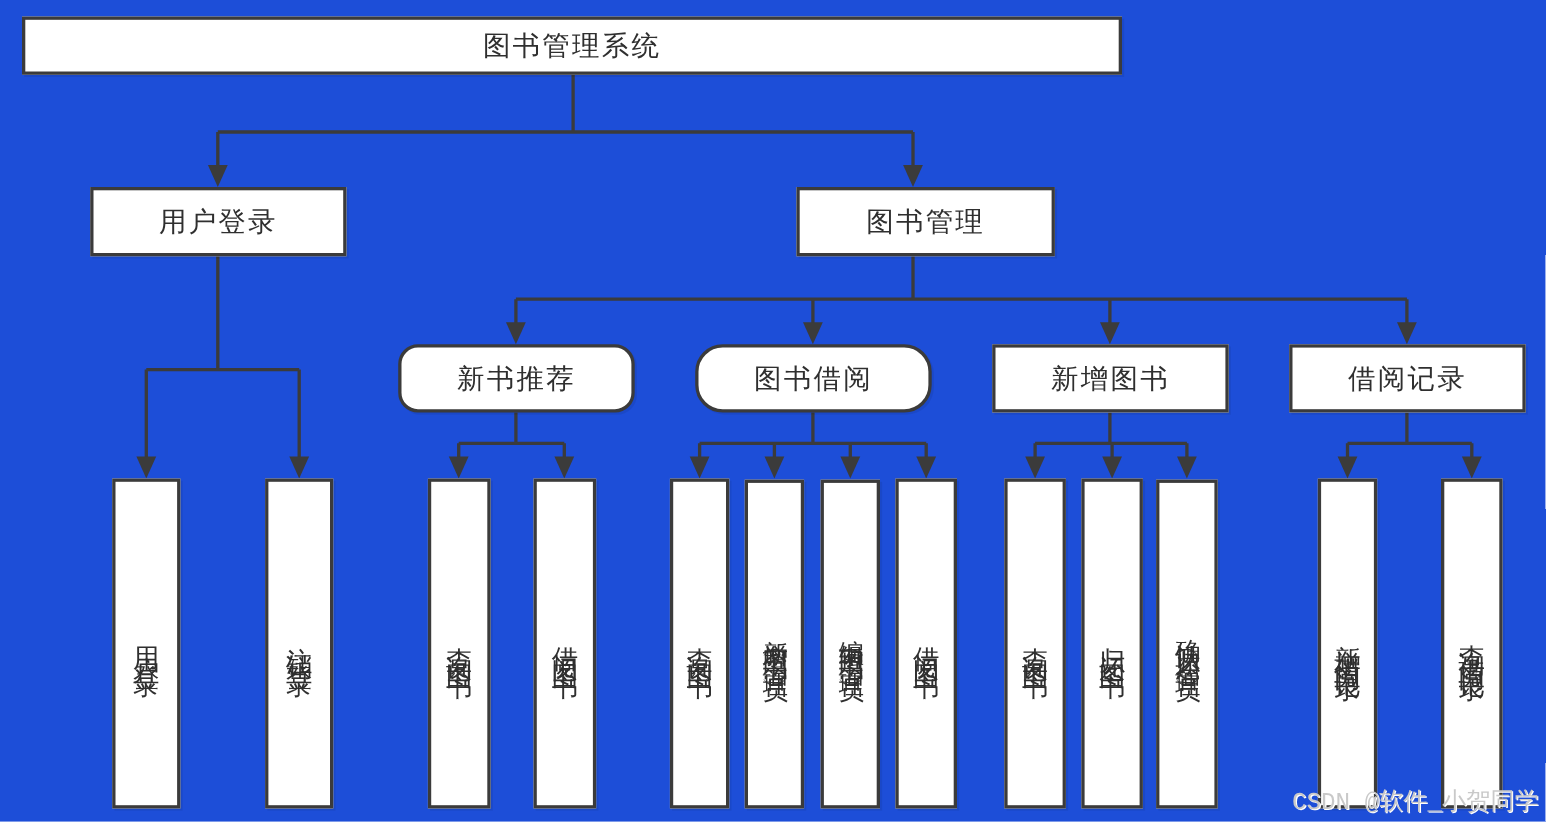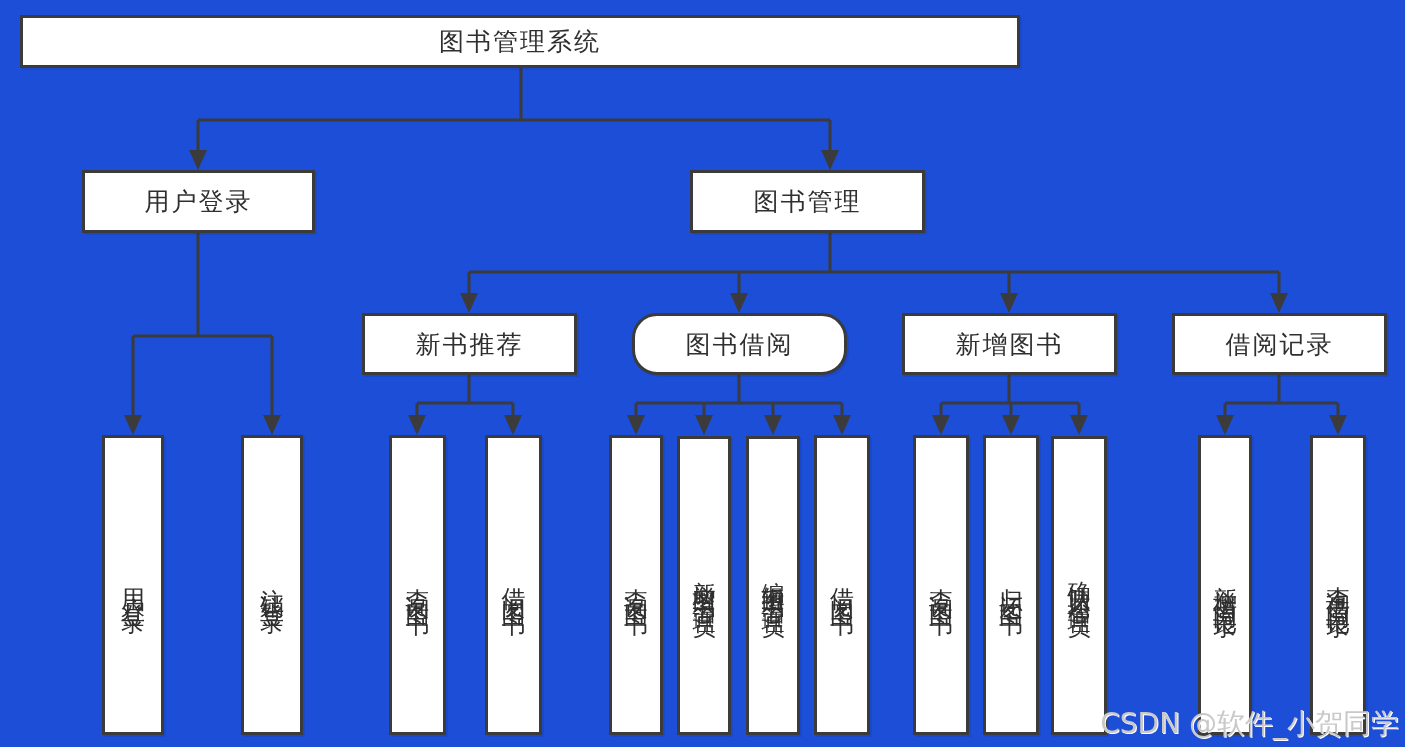--- a/index.html
+++ b/index.html
@@ -52,25 +52,26 @@
     letter-spacing: 6px;
   }
   .vtext.long {
     font-size: 23px;
     letter-spacing: 5px;
   }
   .watermark {
     position: absolute;
     right: 6px;
     bottom: 4px;
-    font-size: 28px;
+    font-size: 22px;
     color: #c9c9c9;
     text-shadow: 1px 1px 0 #ffffff;
     white-space: nowrap;
     z-index: 5;
+    font-family: Liberation Mono, monospace;
   }
 </style>
 </head>
 <body>
 
 <div class="canvas">
 
   <svg class="connectors" viewBox="0 0 1405 747" xmlns="http://www.w3.org/2000/svg">
     <g stroke="#3b3b3b" stroke-width="3" fill="none">
 
@@ -111,25 +112,25 @@
     </g>
   </svg>
 
   <div class="box" style="left:20px; top:15px; width:1000px; height:53px;">
     <span class="hlabel">图书管理系统</span>
   </div>
 
   <div class="box" style="left:82px; top:170px; width:233px; height:63px;">
     <span class="hlabel">用户登录</span>
   </div>
-  <div class="box" style="left:690px; top:170px; width:235px; height:63px;">
+  <div class="box" style="left:724px; top:170px; width:235px; height:63px;">
     <span class="hlabel">图书管理</span>
   </div>
 
-  <div class="box" style="left:362px; top:313px; width:215px; height:62px;">
+  <div class="box" style="left:362px; top:313px; width:215px; height:62px;border-radius:18px;">
     <span class="hlabel">新书推荐</span>
   </div>
   <div class="box" style="left:632px; top:313px; width:215px; height:62px;border-radius:25px;">
     <span class="hlabel">图书借阅</span>
   </div>
   <div class="box" style="left:902px; top:313px; width:215px; height:62px;">
     <span class="hlabel">新增图书</span>
   </div>
   <div class="box" style="left:1172px; top:313px; width:215px; height:62px;">
     <span class="hlabel">借阅记录</span>

